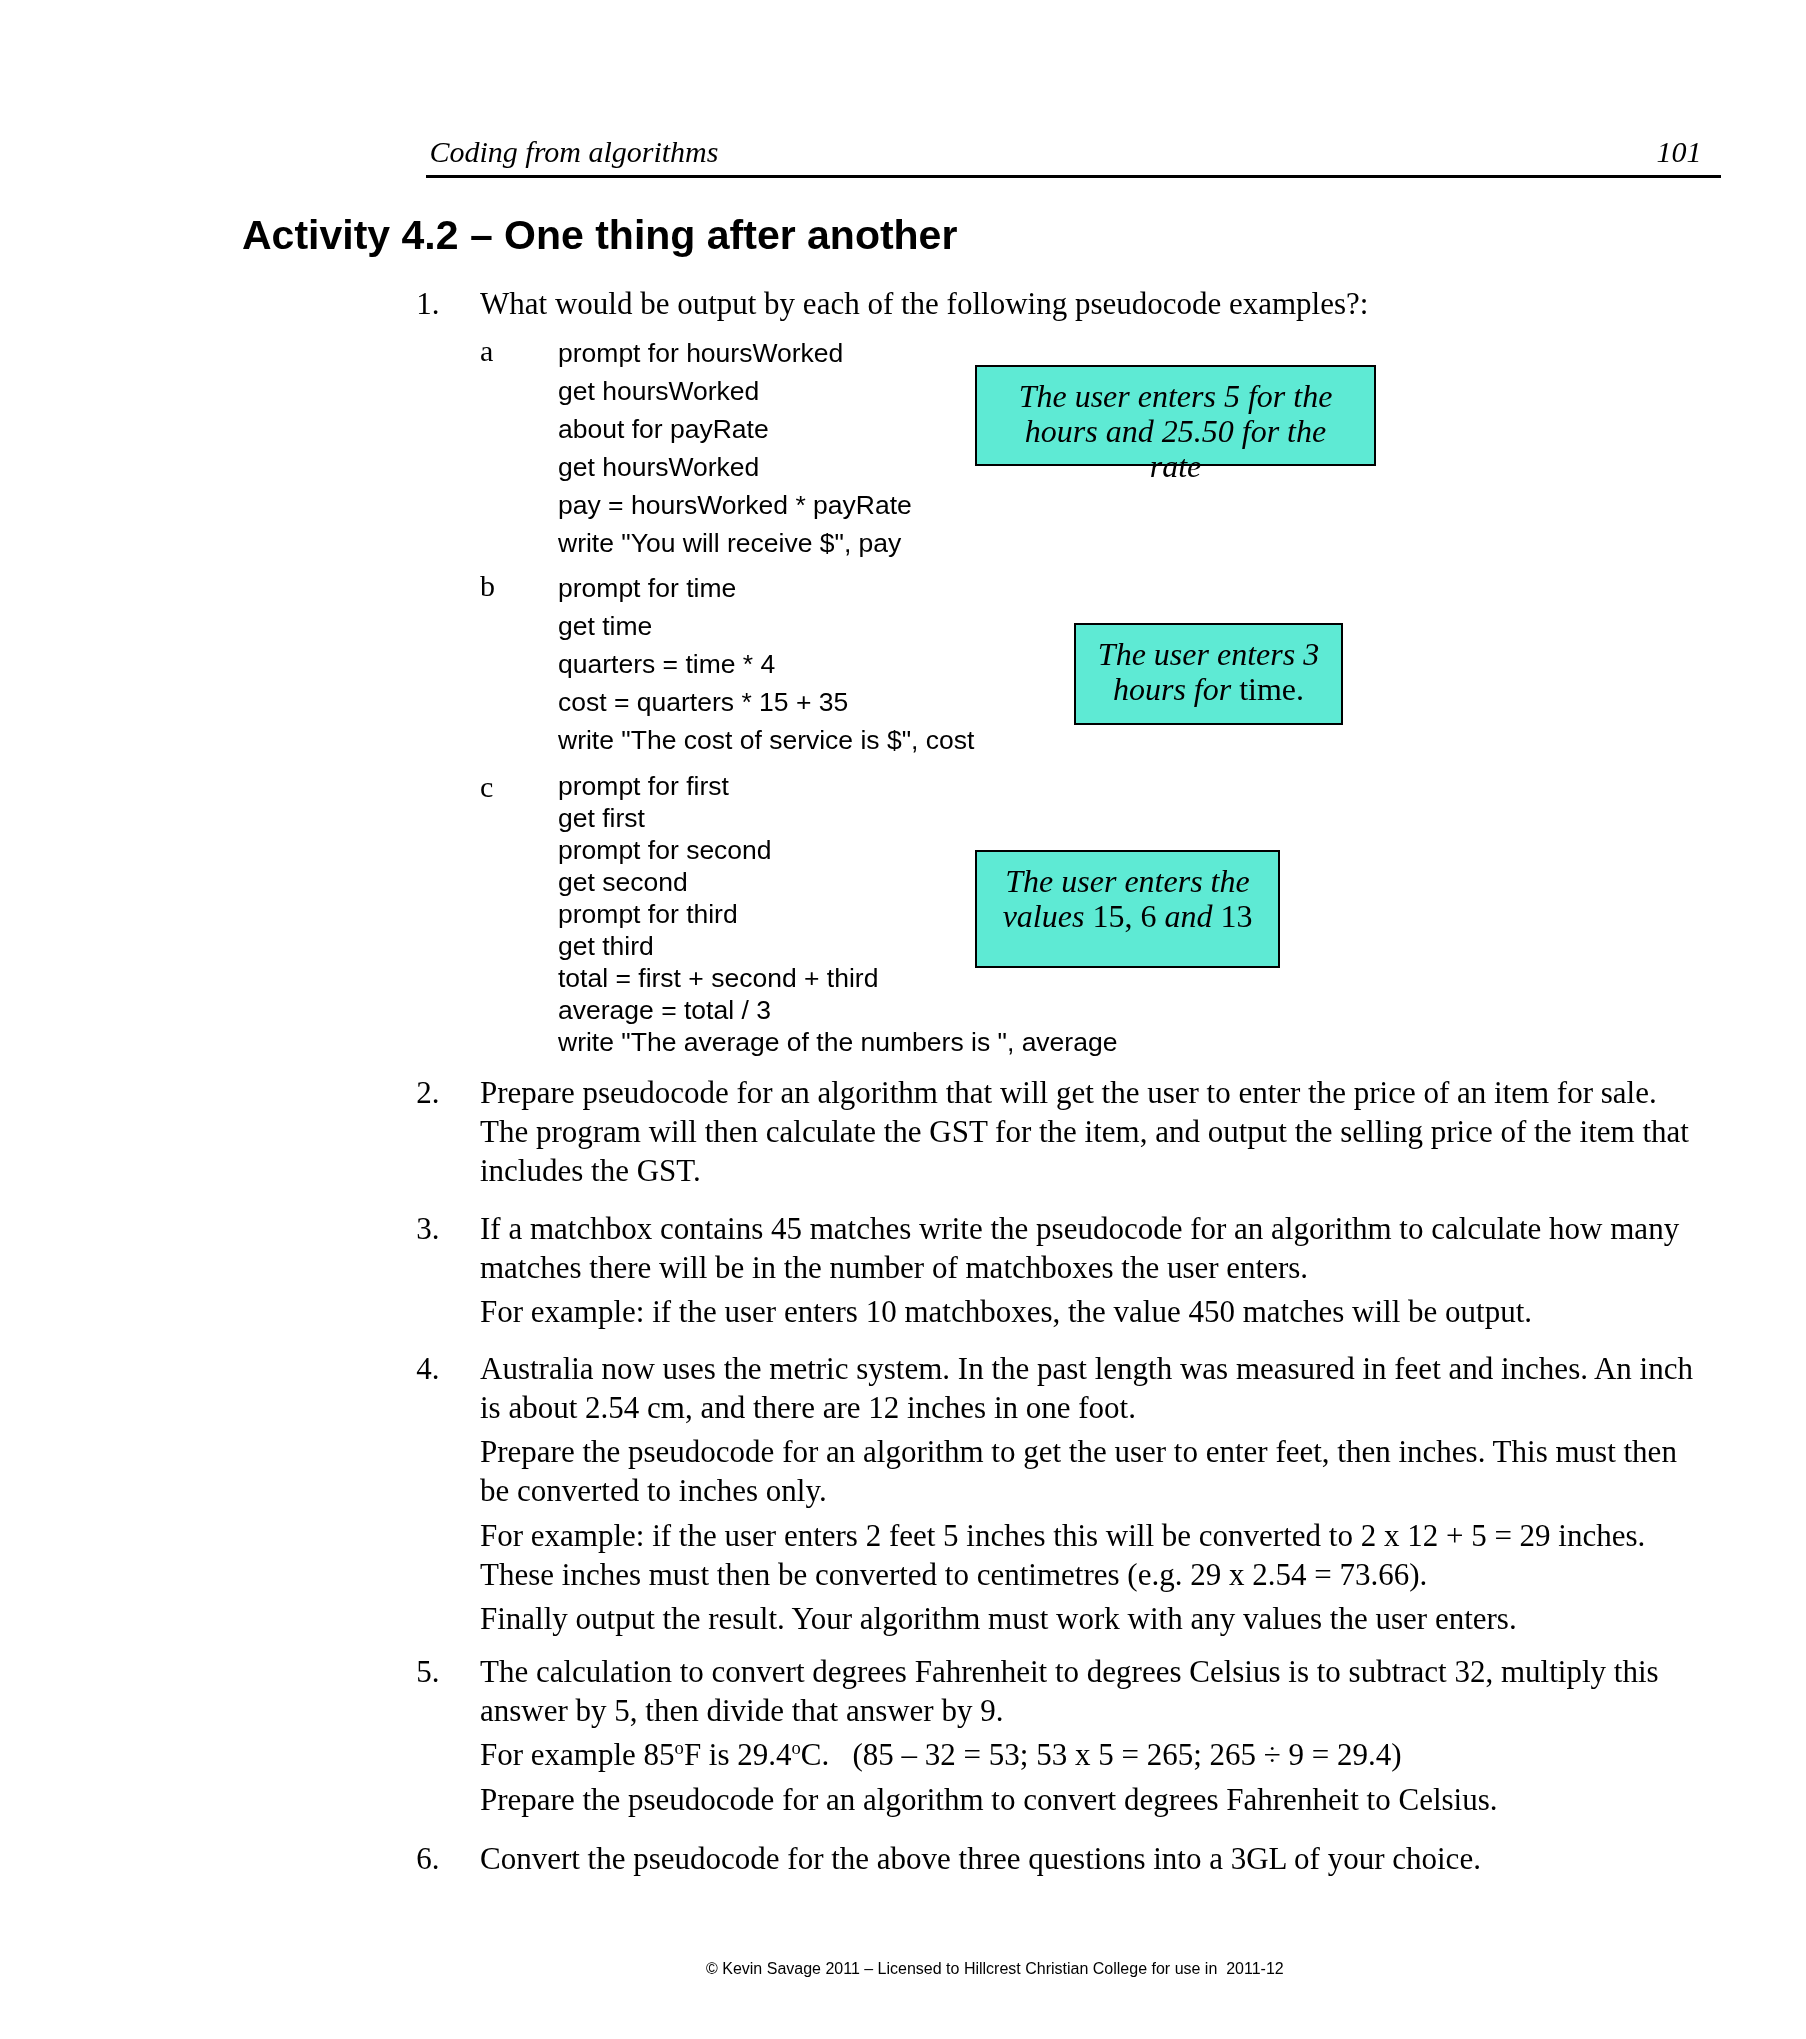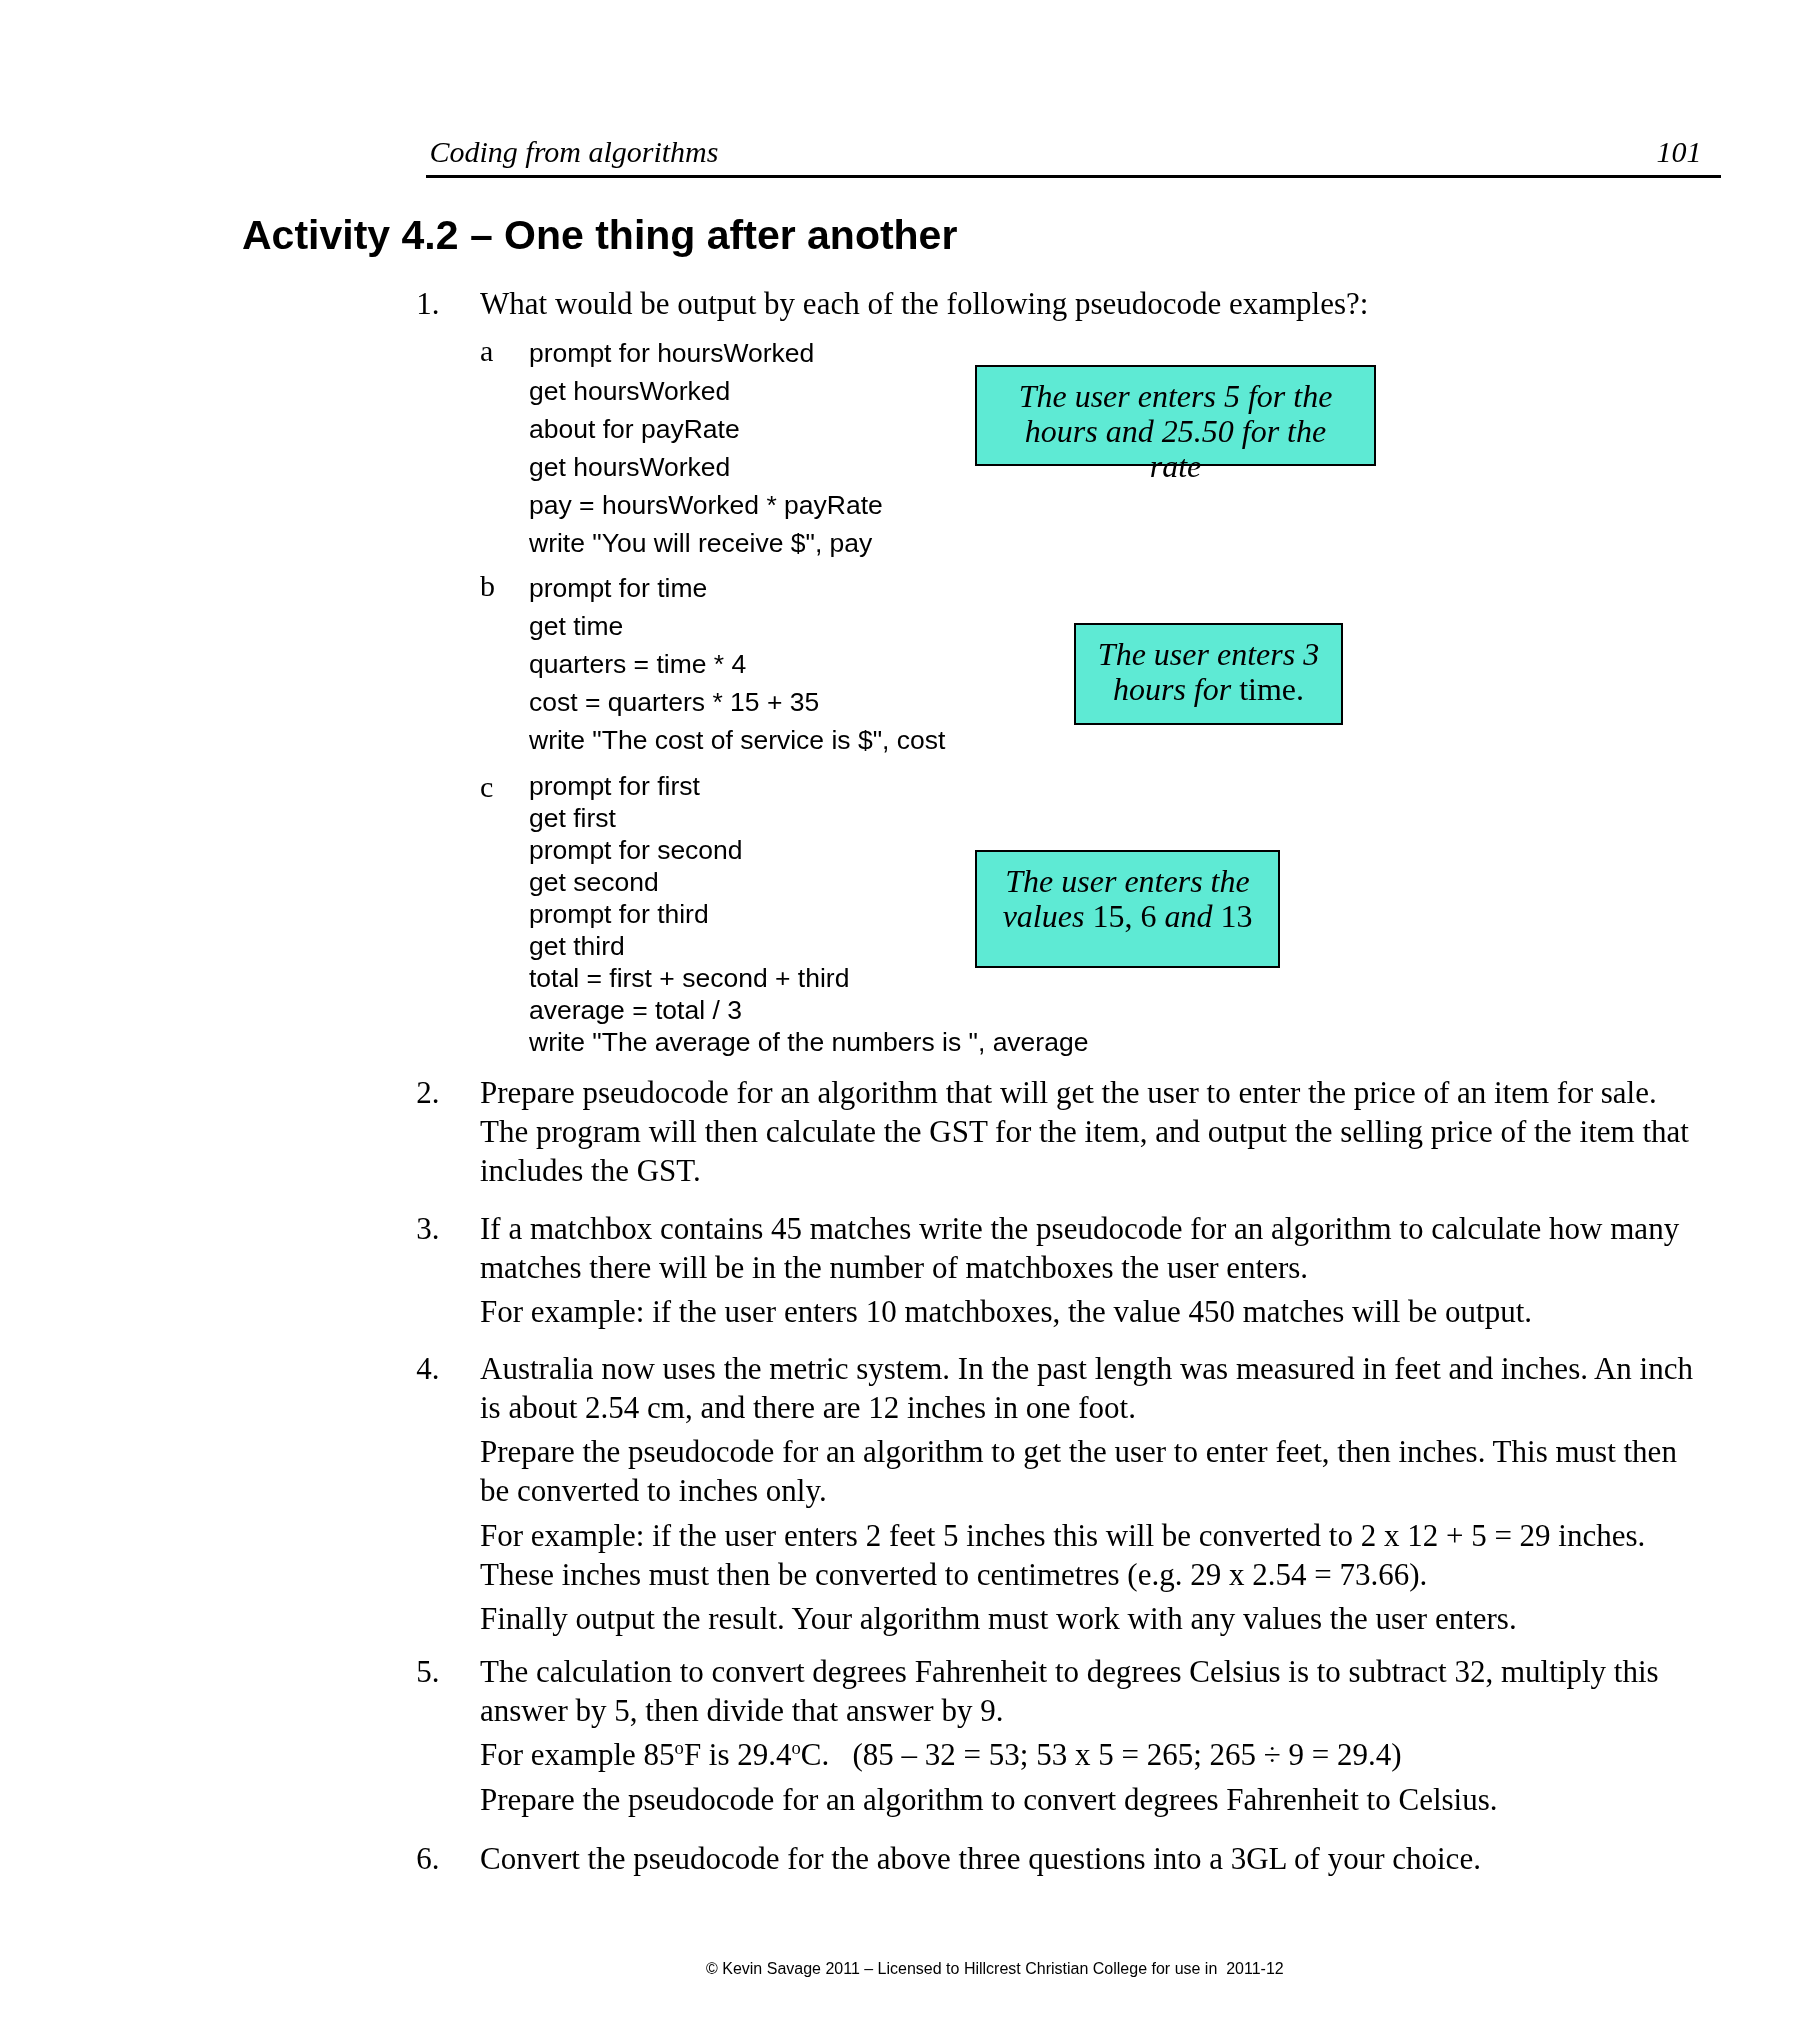--- a/index.html
+++ b/index.html
@@ -14,21 +14,21 @@
   .activity-title { position: absolute; left: 242px; top: 212px; font-weight: bold; font-size: 41px; }
 
   .q { position: absolute; left: 411px; font-size: 31px; line-height: 39px; }
   .q .num { position: absolute; left: 5.3px; top: 0; }
   .q .body { position: absolute; left: 69px; width: 1228px; }
   .q .body p { margin: 0; }
   .q .body p + p { margin-top: 5.3px; }
 
   .sub { position: absolute; font-size: 27px; }
   .sub .letter { position: absolute; left: 0; top: 0; font-family: "Liberation Serif", serif; font-size: 30px; }
-  .code { position: absolute; left: 49px; top: 0; font-family: "Liberation Sans", sans-serif; font-size: 26.5px; white-space: nowrap; }
+  .code { position: absolute; left: 78px; top: 0; font-family: "Liberation Sans", sans-serif; font-size: 26.5px; white-space: nowrap; }
   .code div { height: 38px; line-height: 38px; }
   .code.tight div { height: 32px; line-height: 32px; }
 
   .note-box { position: absolute; border: 2.6px solid #000; background: #5eead4; font-family: "Liberation Serif", serif; font-size: 32px; line-height: 35px; padding: 12.4px 21px; box-sizing: border-box; text-align: center; }
   .note-box .it { font-style: italic; }
 
   .footer { position: absolute; left: 706px; top: 1960px; font-size: 16px; white-space: pre; }
   sup { font-size: 60%; vertical-align: super; line-height: 0; }
 </style>
 </head>

